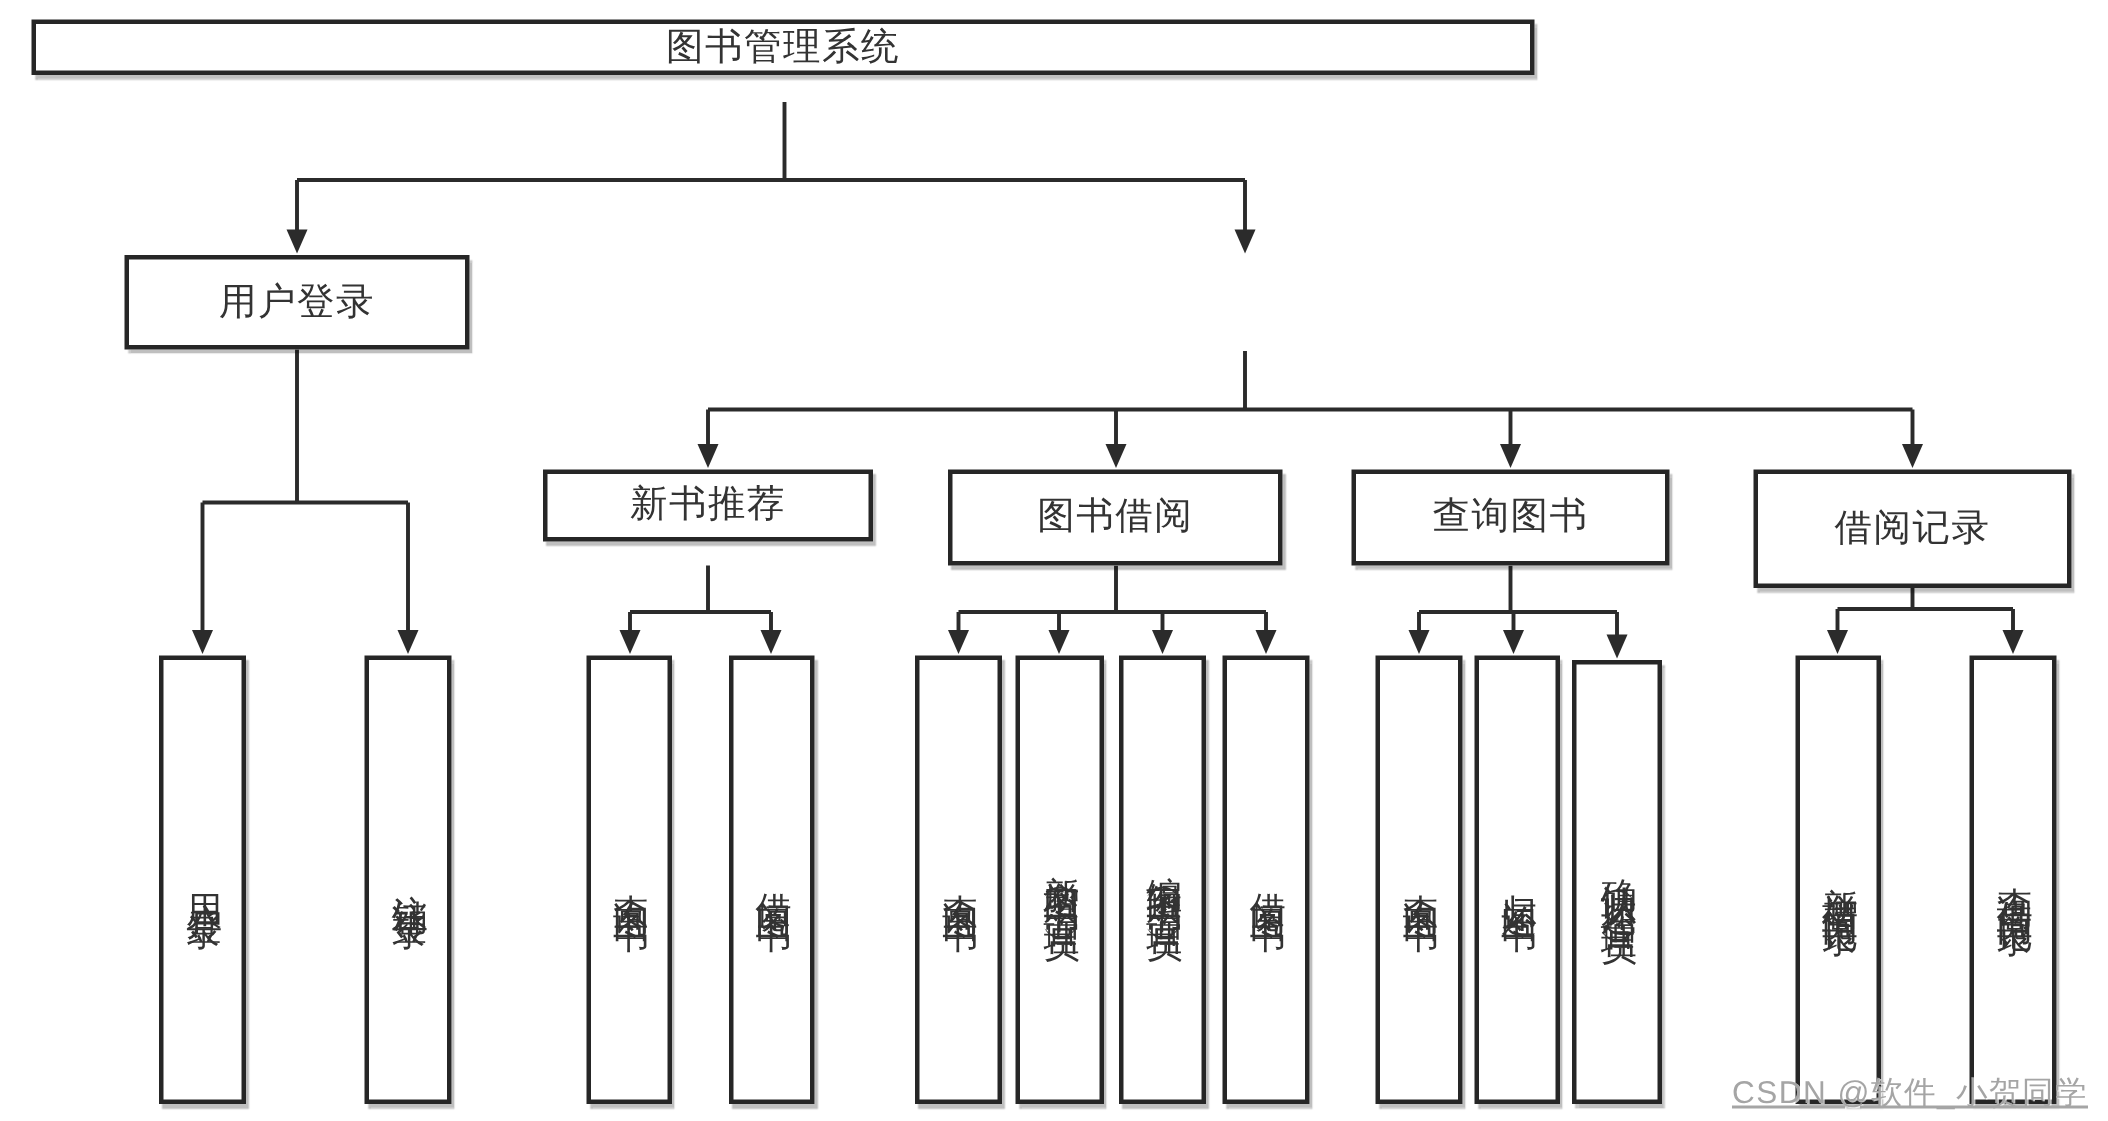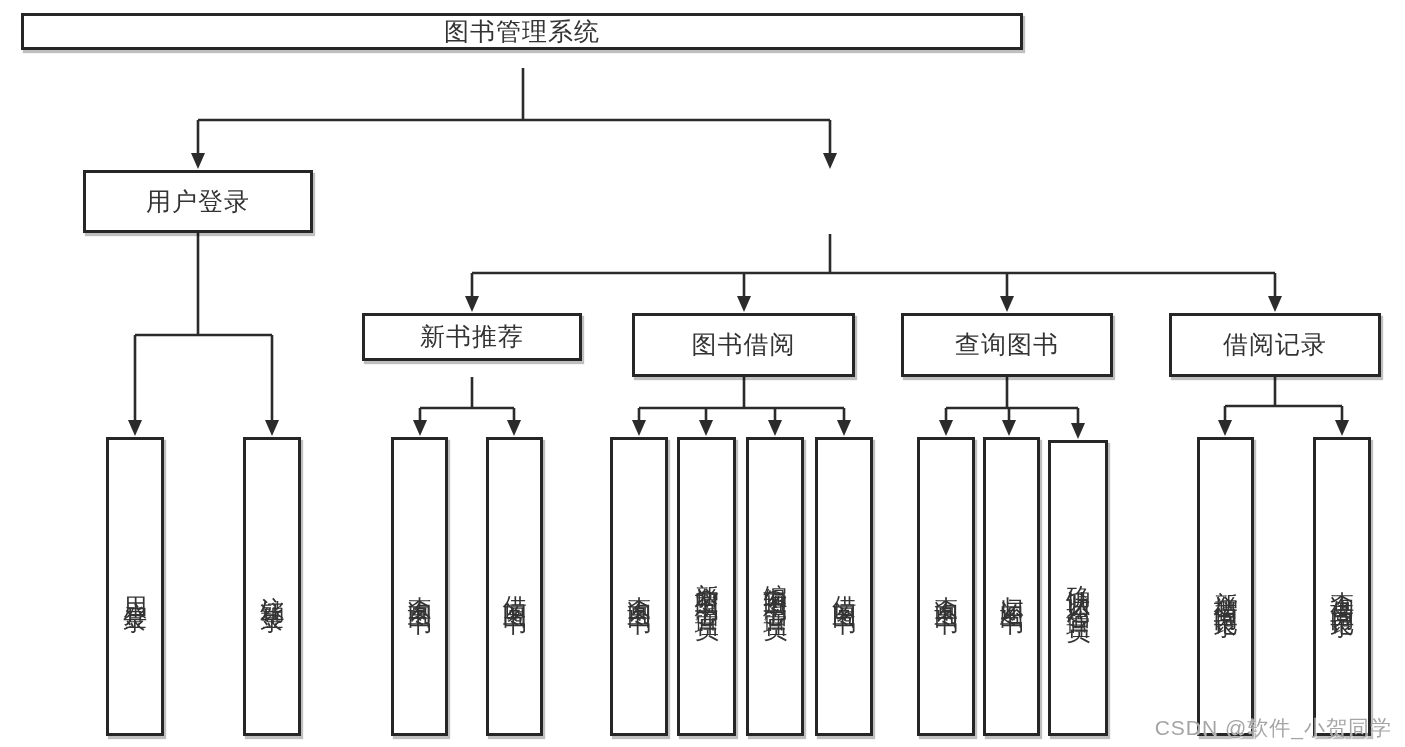--- a/index.html
+++ b/index.html
@@ -36,20 +36,21 @@
     padding:4px 0;
   }
   .watermark{
     position:absolute;
     right:13px;bottom:5px;
     font-size:21px;
     color:#a5a5a5;
     letter-spacing:1px;
     z-index:5;
     text-shadow:1px 1px 0 rgba(255,255,255,0.7);
+    text-decoration:underline;
   }
 </style>
 </head>
 <body>
 
 <div class="stage">
 
   <svg class="wires" viewBox="0 0 1405 747">
 
     <g>
@@ -100,21 +101,21 @@
     </g>
   </svg>
 
   <div class="node" style="left:21px;top:13px;width:1002px;height:37px">图书管理系统</div>
 
   <div class="node" style="left:83px;top:170px;width:230px;height:63px">用户登录</div>
 
   <div class="node" style="left:362px;top:313px;width:220px;height:48px">新书推荐</div>
   <div class="node" style="left:632px;top:313px;width:223px;height:64px">图书借阅</div>
   <div class="node" style="left:901px;top:313px;width:212px;height:64px">查询图书</div>
-  <div class="node" style="left:1169px;top:313px;width:212px;height:64px">借阅记录</div>
+  <div class="node" style="left:1169px;top:313px;width:212px;height:79px">借阅记录</div>
 
   <div class="node v" style="left:106px;top:437px;width:58px;height:299px">用户登录</div>
   <div class="node v" style="left:243px;top:437px;width:58px;height:299px">注销登录</div>
 
   <div class="node v" style="left:391px;top:437px;width:57px;height:299px">查询图书</div>
   <div class="node v" style="left:486px;top:437px;width:57px;height:299px">借阅图书</div>
 
   <div class="node v" style="left:610px;top:437px;width:58px;height:299px">查询图书</div>
   <div class="node v" style="left:677px;top:437px;width:59px;height:299px">新增图书（管理员）</div>
   <div class="node v" style="left:746px;top:437px;width:58px;height:299px">编辑图书（管理员）</div>

